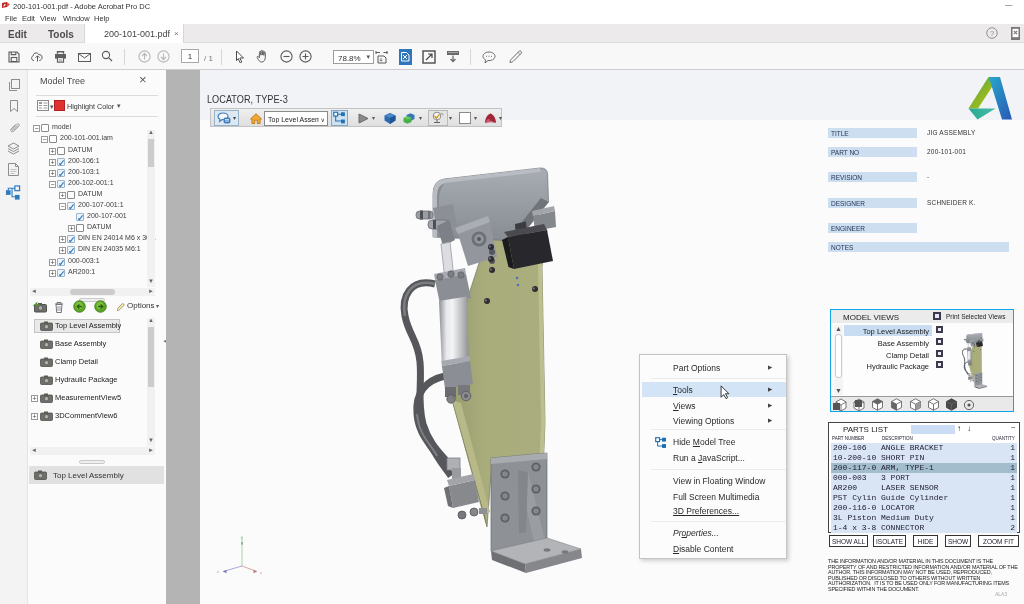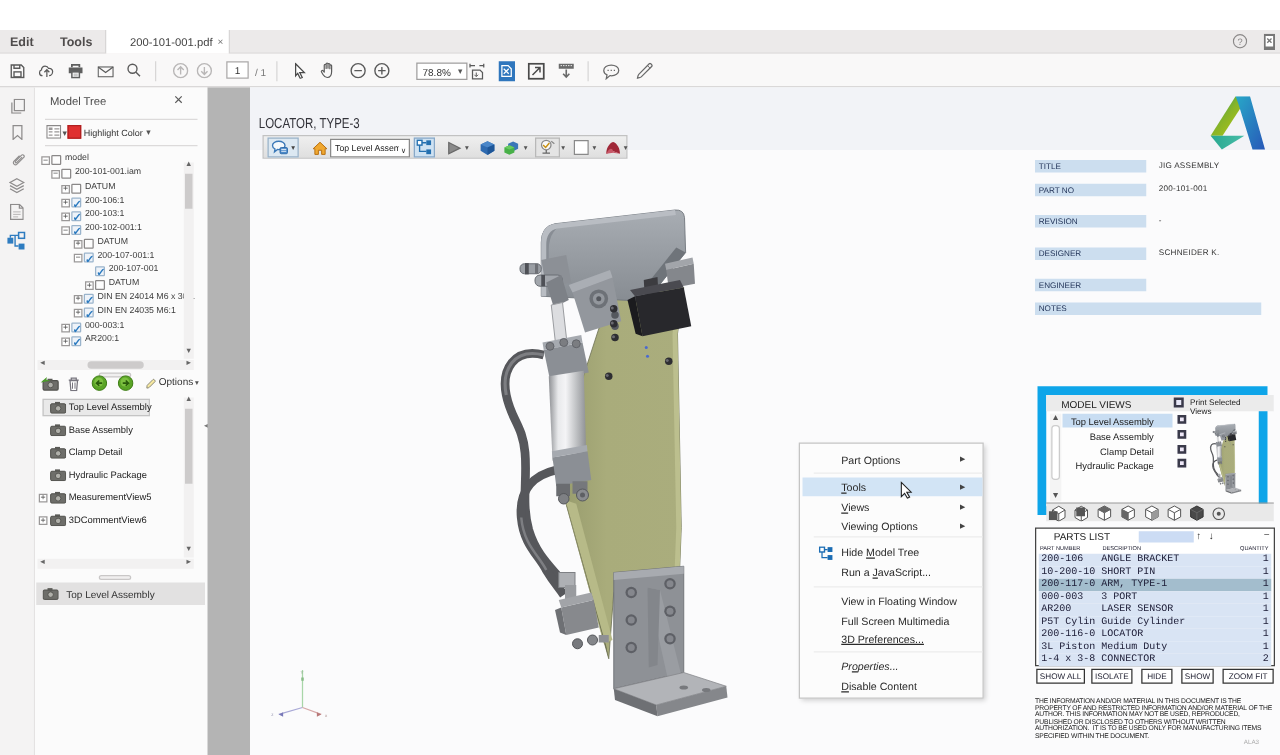--- a/index.html
+++ b/index.html
@@ -157,20 +157,36 @@
         <circle cx="90.8" cy="140.4" r="1.2" fill="#6a6a70"></circle>
       <circle cx="140" cy="129" r="3" fill="#2e2e32"></circle>
         <circle cx="138.8" cy="128.4" r="1.2" fill="#6a6a70"></circle>
 
       <circle cx="122" cy="118" r="1.2" fill="#4a6ad0"></circle>
       <circle cx="123" cy="125" r="1.2" fill="#4a6ad0"></circle>
     </symbol>
   </defs>
 </svg>
 <div id="win">
+  <div id="titlebar">
+    <svg class="abs" style="left:2px;top:2px;" width="8" height="8" viewBox="0 0 8 8">
+        <path d="M0,1 L5,0 L5,5 L0,6 Z" fill="#c02a26"></path>
+        <path d="M5,0 L8,2.5 L5,5 Z" fill="#e05a50"></path>
+        <path d="M1.2,4.5 C2,2 3,1.5 3.5,2.2 C4,3 2.5,4.5 1.2,4.5 Z" fill="#fff"></path>
+      </svg>
+    <span class="abs" style="left:13px;top:2px;">200-101-001.pdf - Adobe Acrobat Pro DC</span>
+    <span class="abs" style="left:1005px;top:0px;color:#555;">—</span>
+  </div>
+  <div id="menubar">
+    <span class="abs" style="left:5px;top:2px;">File</span>
+    <span class="abs" style="left:22px;top:2px;">Edit</span>
+    <span class="abs" style="left:40px;top:2px;">View</span>
+    <span class="abs" style="left:63px;top:2px;">Window</span>
+    <span class="abs" style="left:94px;top:2px;">Help</span>
+  </div>
   <div id="tabbar">
     <span class="abs" style="left:8px;top:5px;font-size:10px;font-weight:bold;color:#4f4c4c;">Edit</span>
     <span class="abs" style="left:48px;top:5px;font-size:10px;font-weight:bold;color:#4f4c4c;">Tools</span>
     <div class="abs" style="left:84px;top:0;width:100px;height:19px;background:#fff;border-left:1px solid #d8d6d6;border-right:1px solid #d8d6d6;"></div>
     <span class="abs" style="left:104px;top:5px;font-size:9px;color:#444;">200-101-001.pdf</span>
     <span class="abs" style="left:174px;top:5px;font-size:8px;color:#777;">×</span>
     <svg class="abs" style="left:986px;top:3px;" width="12" height="12" viewBox="0 0 13 13">
         <circle cx="6.5" cy="6.5" r="5.7" fill="none" stroke="#8a8888" stroke-width="1"></circle>
         <text x="6.5" y="9.4" font-size="8" text-anchor="middle" fill="#8a8888" font-family="Liberation Sans">?</text>
       </svg>
@@ -517,21 +533,21 @@
         <span class="fv" style="top:59px;">JIG ASSEMBLY</span>
       <div class="fl" style="top:77px;">PART NO</div>
         <span class="fv" style="top:78px;">200-101-001</span>
       <div class="fl" style="top:102px;">REVISION</div>
         <span class="fv" style="top:103px;">-</span>
       <div class="fl" style="top:128px;">DESIGNER</div>
         <span class="fv" style="top:129px;">SCHNEIDER K.</span>
       <div class="fl" style="top:153px;">ENGINEER</div>
       <div class="fl" style="top:172px;width:181px;">NOTES</div>
     </div>
-    <div id="mviews" class="abs" style="left:630px;top:239px;width:184px;height:103px;background:#fdfdfd;border:7px solid #0ea5e9;">
+    <div id="mviews" class="abs" style="left:630px;top:239px;width:184px;height:103px;background:#fdfdfd;border:1px solid #0ea5e9;">
       <div class="abs" style="left:0;top:0;width:182px;height:13px;background:#ebebeb;"></div>
       <span class="abs" style="left:12px;top:3px;font-size:8px;color:#222;">MODEL VIEWS</span>
       <div class="abs" style="left:102px;top:2px;width:8px;height:8px;background:#e8e8f8;border:2px solid #3a3a4a;"></div>
       <span class="abs" style="left:115px;top:3px;font-size:6.5px;color:#222;">Print Selected Views</span>
       <div class="abs" style="left:3px;top:15px;width:9px;height:70px;background:#f4f4f4;">
         <span style="position:absolute;left:1px;top:0px;font-size:7px;color:#555;">▲</span>
         <div style="position:absolute;left:1px;top:9px;width:7px;height:44px;background:#fff;border:1px solid #ccc;border-radius:3px;"></div>
         <span style="position:absolute;left:1px;top:62px;font-size:7px;color:#555;">▼</span>
       </div>
       <div class="abs" style="left:13px;top:15px;width:88px;height:11px;background:#c8ddf2;"></div>

